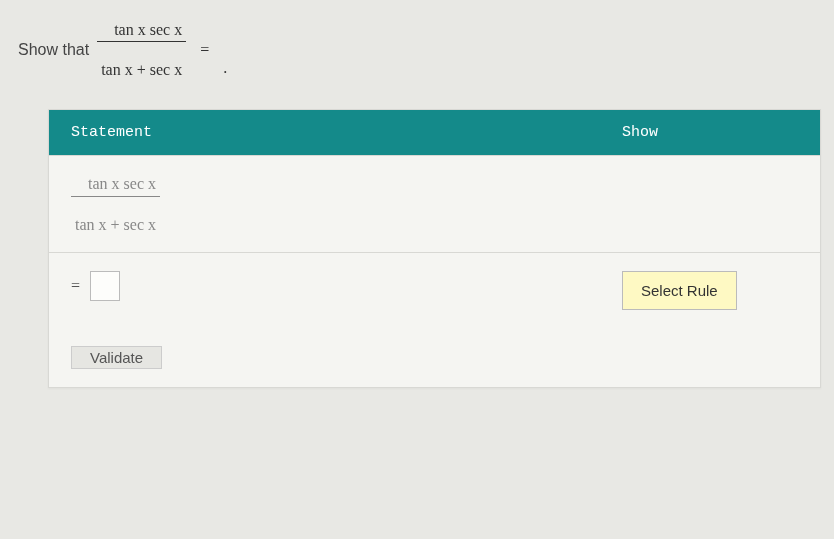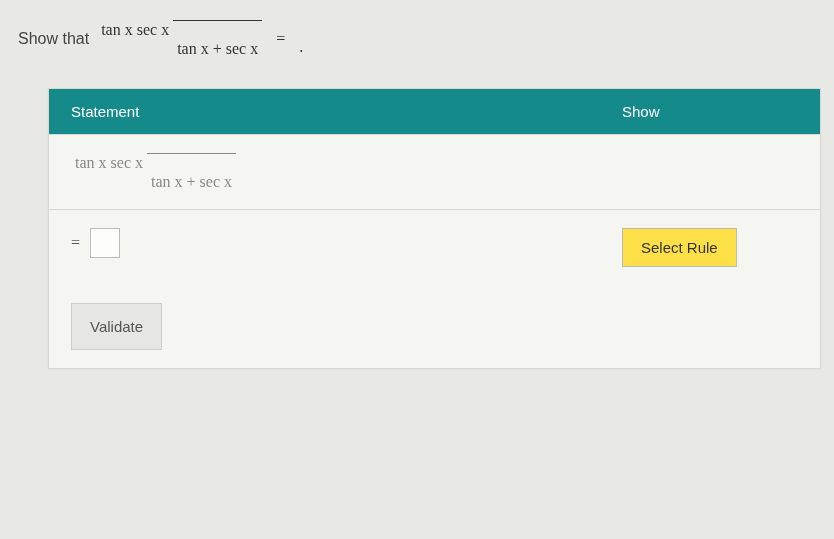--- a/index.html
+++ b/index.html
@@ -29,42 +29,42 @@
     color: #333;
     margin-bottom: 30px;
     font-family: "Times New Roman", serif;
   }
   .showthat-label {
     font-family: Arial, sans-serif;
     color: #444;
   }
   .frac {
     display: inline-flex;
-    flex-direction: row;
-    align-items: flex-start;
+    flex-direction: column;
+    align-items: flex-end;
     vertical-align: middle;
     line-height: 1.2;
   }
   .frac .num { padding: 0 4px 2px; }
   .frac .den { padding: 18px 4px 0; border-top: 1px solid #333; }
   .eq { padding: 0 6px; }
   .period { align-self: flex-end; padding-bottom: 2px; }
 
   .card {
     background: #f5f5f2;
     border: 1px solid #d8d8d4;
     margin-left: 30px;
     margin-right: -5px;
     box-shadow: 0 1px 2px rgba(0,0,0,0.04);
   }
   .header-row {
     display: flex;
     background: #148a8a;
     color: #fff;
-    font-family: Liberation Sans, sans-serif;
+    font-family: Liberation Mono, monospace;
   }
   .col-statement {
     flex: 1 1 auto;
     padding: 14px 22px;
     font-size: 15px;
   }
   .col-rule {
     width: 220px;
     padding: 14px 22px;
     font-size: 15px;
@@ -95,35 +95,35 @@
     color: #555;
   }
   .input-box {
     width: 30px;
     height: 30px;
     border: 1px solid #bbb;
     background: #fdfdfb;
   }
   .select-rule-btn {
     border: 1px solid #bbb;
-    background: #fde047;
+    background: #fef9c3;
     color: #333;
     padding: 10px 18px;
     font-size: 15px;
     font-family: Arial, sans-serif;
     cursor: pointer;
   }
   .validate-row {
     padding: 18px 22px;
   }
   .validate-btn {
     border: 1px solid #ccc;
     background: #e6e6e2;
     color: #555;
-    padding: 14px 18px;
+    padding: 2px 18px;
     font-size: 15px;
     font-family: Arial, sans-serif;
     cursor: pointer;
     text-align: center;
   }
 </style>
 </head>
 <body>
 
 <div class="page">

